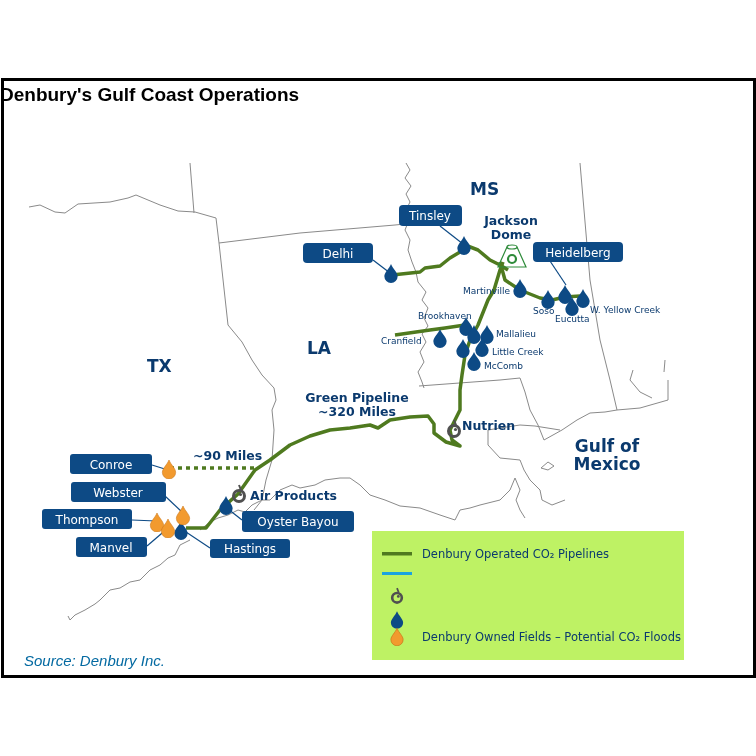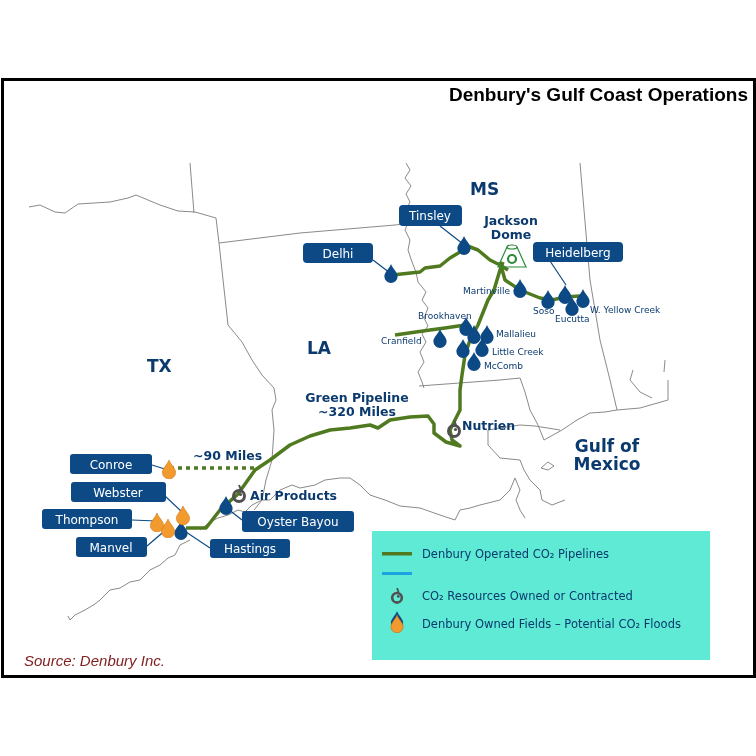--- a/index.html
+++ b/index.html
@@ -1,28 +1,28 @@
 <!DOCTYPE html>
 <html><head>
 <meta charset="utf-8">
 <style>
   html, body { margin: 0; padding: 0; background: #ffffff; }
   body { width: 756px; height: 756px; position: relative; overflow: hidden; font-family: "Liberation Sans", sans-serif; }
   .frame { position: absolute; left: 1px; top: 78px; width: 749px; height: 594px; border: 3px solid #000; background: #fff; }
-  .title { position: absolute; left: 0; right: 8px; top: 84px; text-align: right; font-family: "Liberation Sans", sans-serif; font-weight: bold; font-size: 19px; color: #000; }
+  .title { position: absolute; left: 0; right: 0; top: 84px; text-align: left; font-family: "Liberation Sans", sans-serif; font-weight: bold; font-size: 19px; color: #000; }
   svg.map { position: absolute; left: 0; top: 0; }
   .lbl { font-family: "DejaVu Sans", sans-serif; fill: #0b3a6e; }
   .state { font-weight: bold; font-size: 17px; }
   .big { font-weight: bold; font-size: 14px; }
   .small { font-size: 9px; }
   .box-text { font-family: "DejaVu Sans", sans-serif; fill: #ffffff; font-size: 12px; text-anchor: middle; }
-  .legend { position: absolute; left: 372px; top: 531px; width: 338px; height: 129px; background: #5eead4; }
+  .legend { position: absolute; left: 372px; top: 531px; width: 312px; height: 129px; background: #bef264; }
   .legend-row { position: absolute; left: 0; height: 18px; display: flex; align-items: center; font-family: "DejaVu Sans", sans-serif; font-size: 11.5px; color: #0b3a6e; }
   .legend-row .sym { width: 50px; display: flex; justify-content: center; align-items: center; }
-  .source { position: absolute; left: 24px; top: 652px; font-family: "Liberation Sans", sans-serif; font-style: italic; font-size: 15px; color: #7f1d1d; }
+  .source { position: absolute; left: 24px; top: 652px; font-family: "Liberation Sans", sans-serif; font-style: italic; font-size: 15px; color: #0369a1; }
 </style>
 </head>
 <body>
 
 <div class="frame"></div>
 <div class="title">Denbury's Gulf Coast Operations</div>
 
 <svg class="map" width="756" height="756" viewBox="0 0 756 756">
   <defs>
     <symbol id="drop" viewBox="0 0 16 20">
@@ -209,30 +209,29 @@
           <rect x="0" y="1" width="30" height="3" fill="#1aa3e0"></rect>
         </svg>
       </span>
   </div>
   <div class="legend-row" style="top:56px">
     <span class="sym">
         <svg width="14" height="18" viewBox="0 0 16 20">
           <use href="#co2res"></use>
         </svg>
       </span>
-    <span>CO₂ Resources Owned or Contracted</span>
   </div>
   <div class="legend-row" style="top:80px">
     <span class="sym">
         <svg width="14" height="18" viewBox="0 0 16 20">
           <path d="M8 0 C10 5 15 9 15 13 A7 7 0 0 1 1 13 C1 9 6 5 8 0 Z" fill="#0d4a85"></path>
         </svg>
       </span>
   </div>
-  <div class="legend-row" style="top:84px">
+  <div class="legend-row" style="top:97px">
     <span class="sym">
         <svg width="14" height="18" viewBox="0 0 16 20">
           <path d="M8 0 C10 5 15 9 15 13 A7 7 0 0 1 1 13 C1 9 6 5 8 0 Z" fill="#f29a2e" stroke="#c9761a" stroke-width="0.8"></path>
         </svg>
       </span>
     <span>Denbury Owned Fields – Potential CO₂ Floods</span>
   </div>
 </div>
 
 <div class="source">Source: Denbury Inc.</div>

